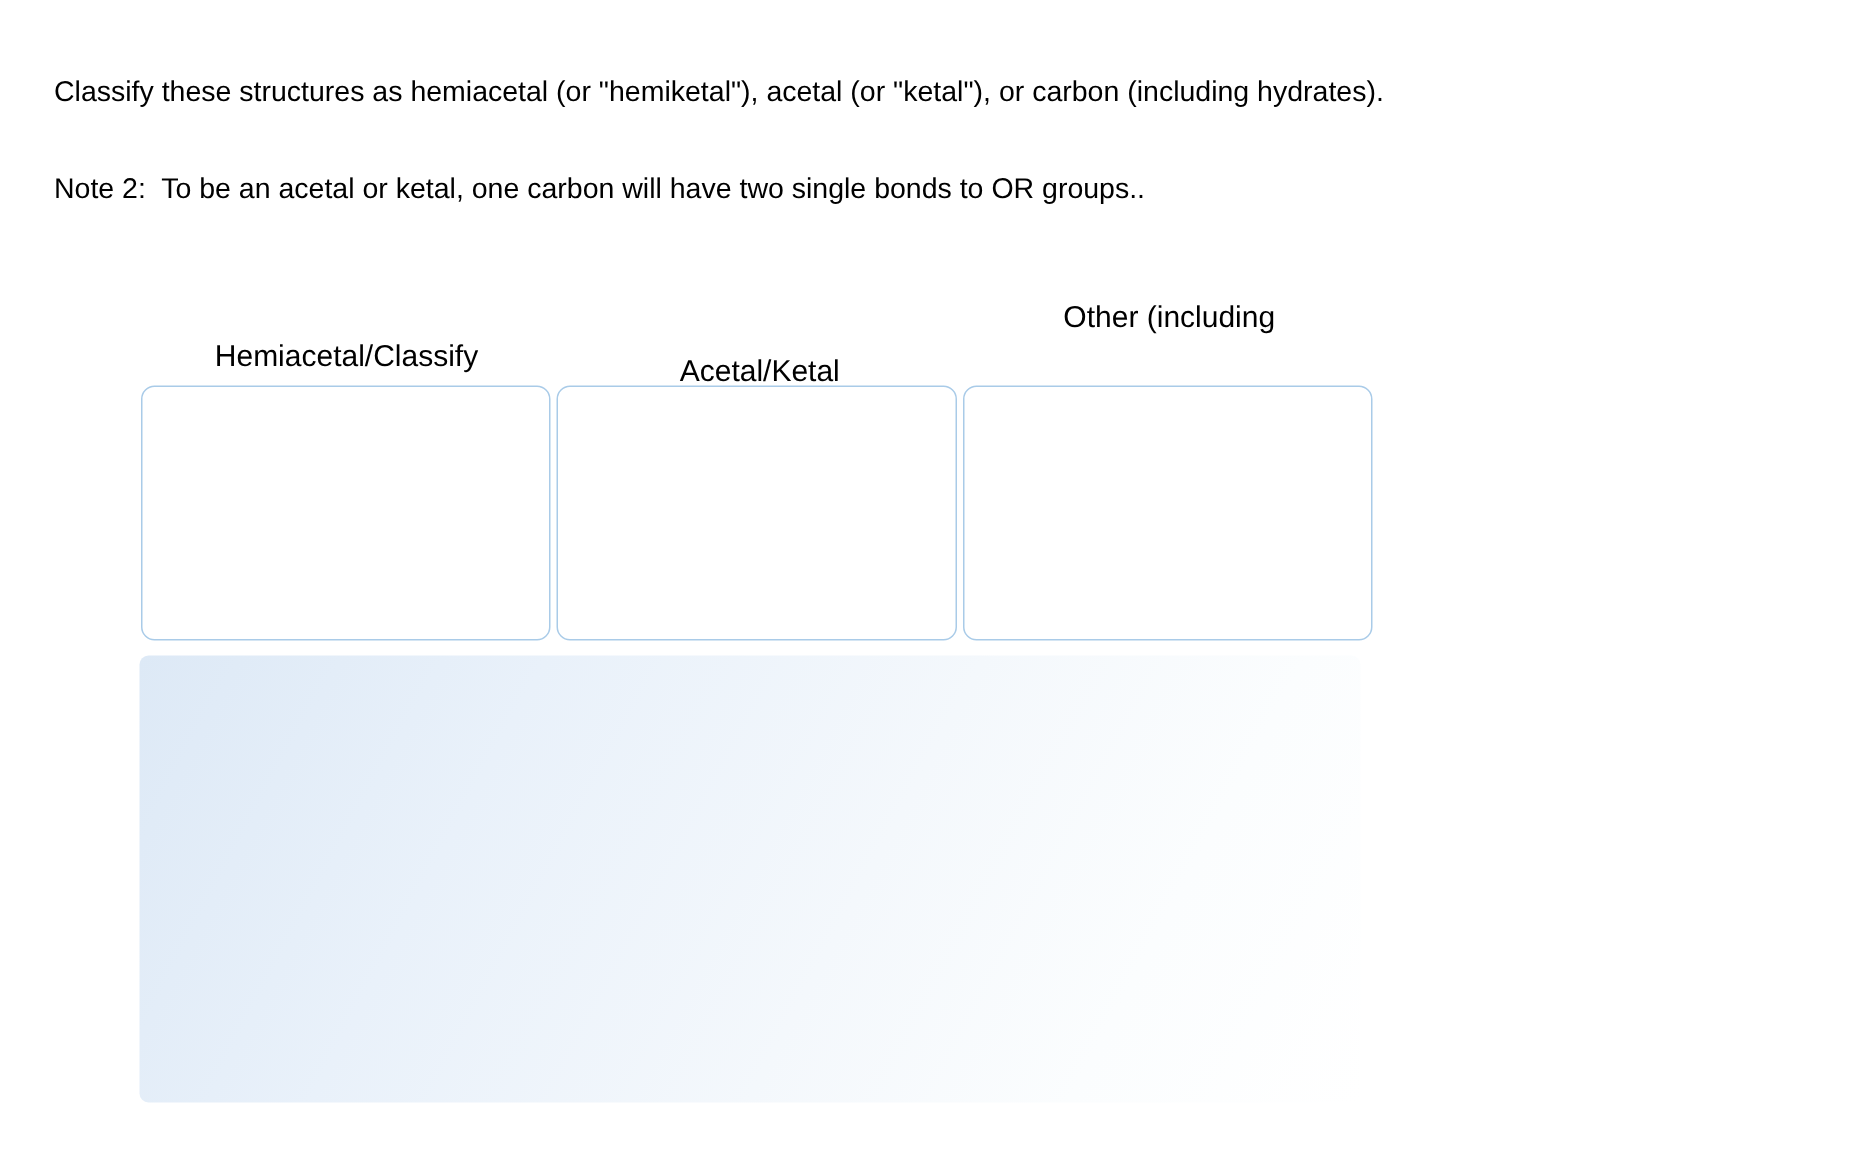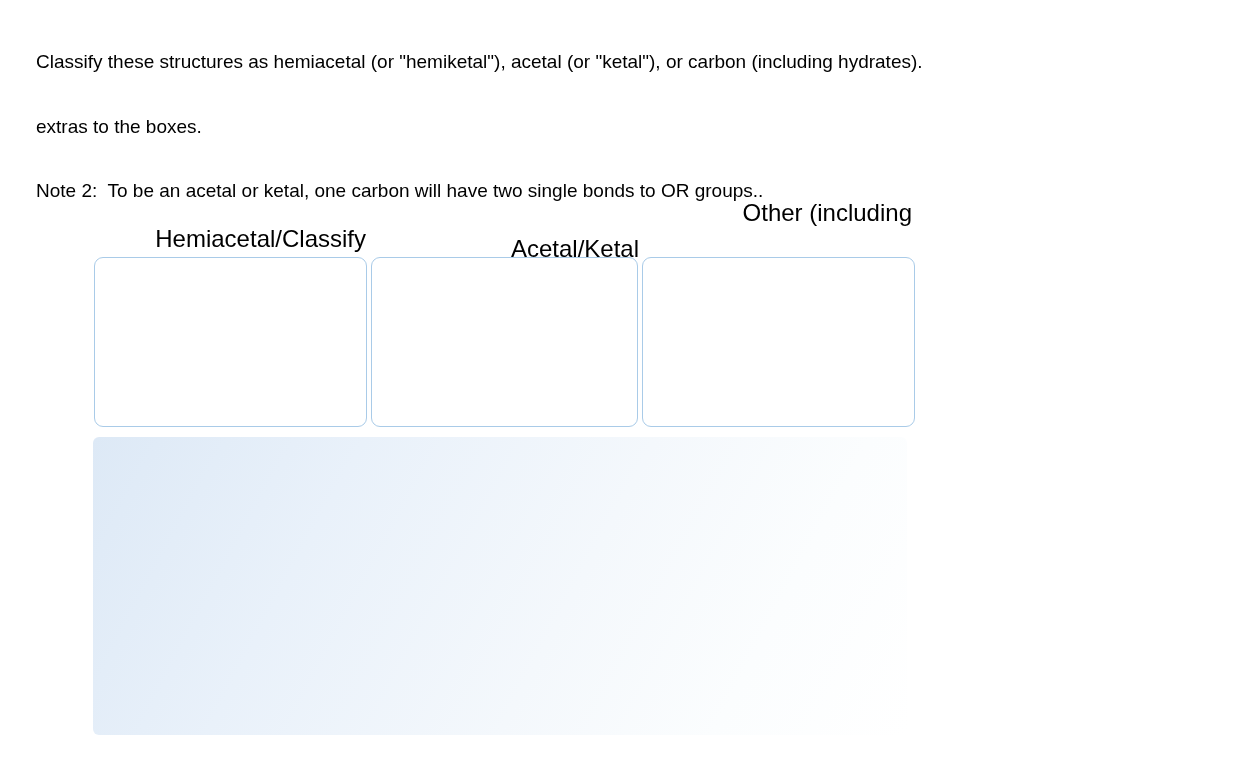--- a/index.html
+++ b/index.html
@@ -19,22 +19,22 @@
     font-size:19px;
     line-height:21.5px;
     letter-spacing:0px;
     white-space:pre-wrap;
   }
   #instructions .line{display:block;}
 
   
   .zone-header{
     position:absolute;
-    text-align:right;
-    font-size:24px;
+    text-align:center;
+    font-size:20px;
     line-height:23px;
   }
   #hdr-hemi{ left:96px; top:227px; width:270px; }
   #hdr-acetal{ left:374px; top:237px; width:265px; }
   #hdr-other{ left:647px; top:201px; width:265px; }
 
   
   .dropbox{
     position:absolute;
     top:257px;
@@ -55,21 +55,20 @@
     width:814px; height:298px;
     border-radius:6px;
     background:linear-gradient(118deg,#dde9f6 0%,#e9f1fa 28%,#f4f8fc 58%,#fbfdfe 80%,#ffffff 100%);
   }
 </style>
 </head>
 <body>
 
 <div id="instructions">
   <span class="line">Classify these structures as hemiacetal (or "hemiketal"), acetal (or "ketal"), or carbon (including hydrates).</span>
-  <span class="line">extras to the boxes.</span>
   <span class="line">Note 2:  To be an acetal or ketal, one carbon will have two single bonds to OR groups..</span>
 </div>
 
 <div class="zone-header" id="hdr-hemi">Hemiacetal/Classify</div>
 <div class="zone-header" id="hdr-acetal">Acetal/Ketal</div>
 <div class="zone-header" id="hdr-other">
   <div>Other (including</div>
 </div>
 
 <div class="dropbox" id="box-hemi"></div>

